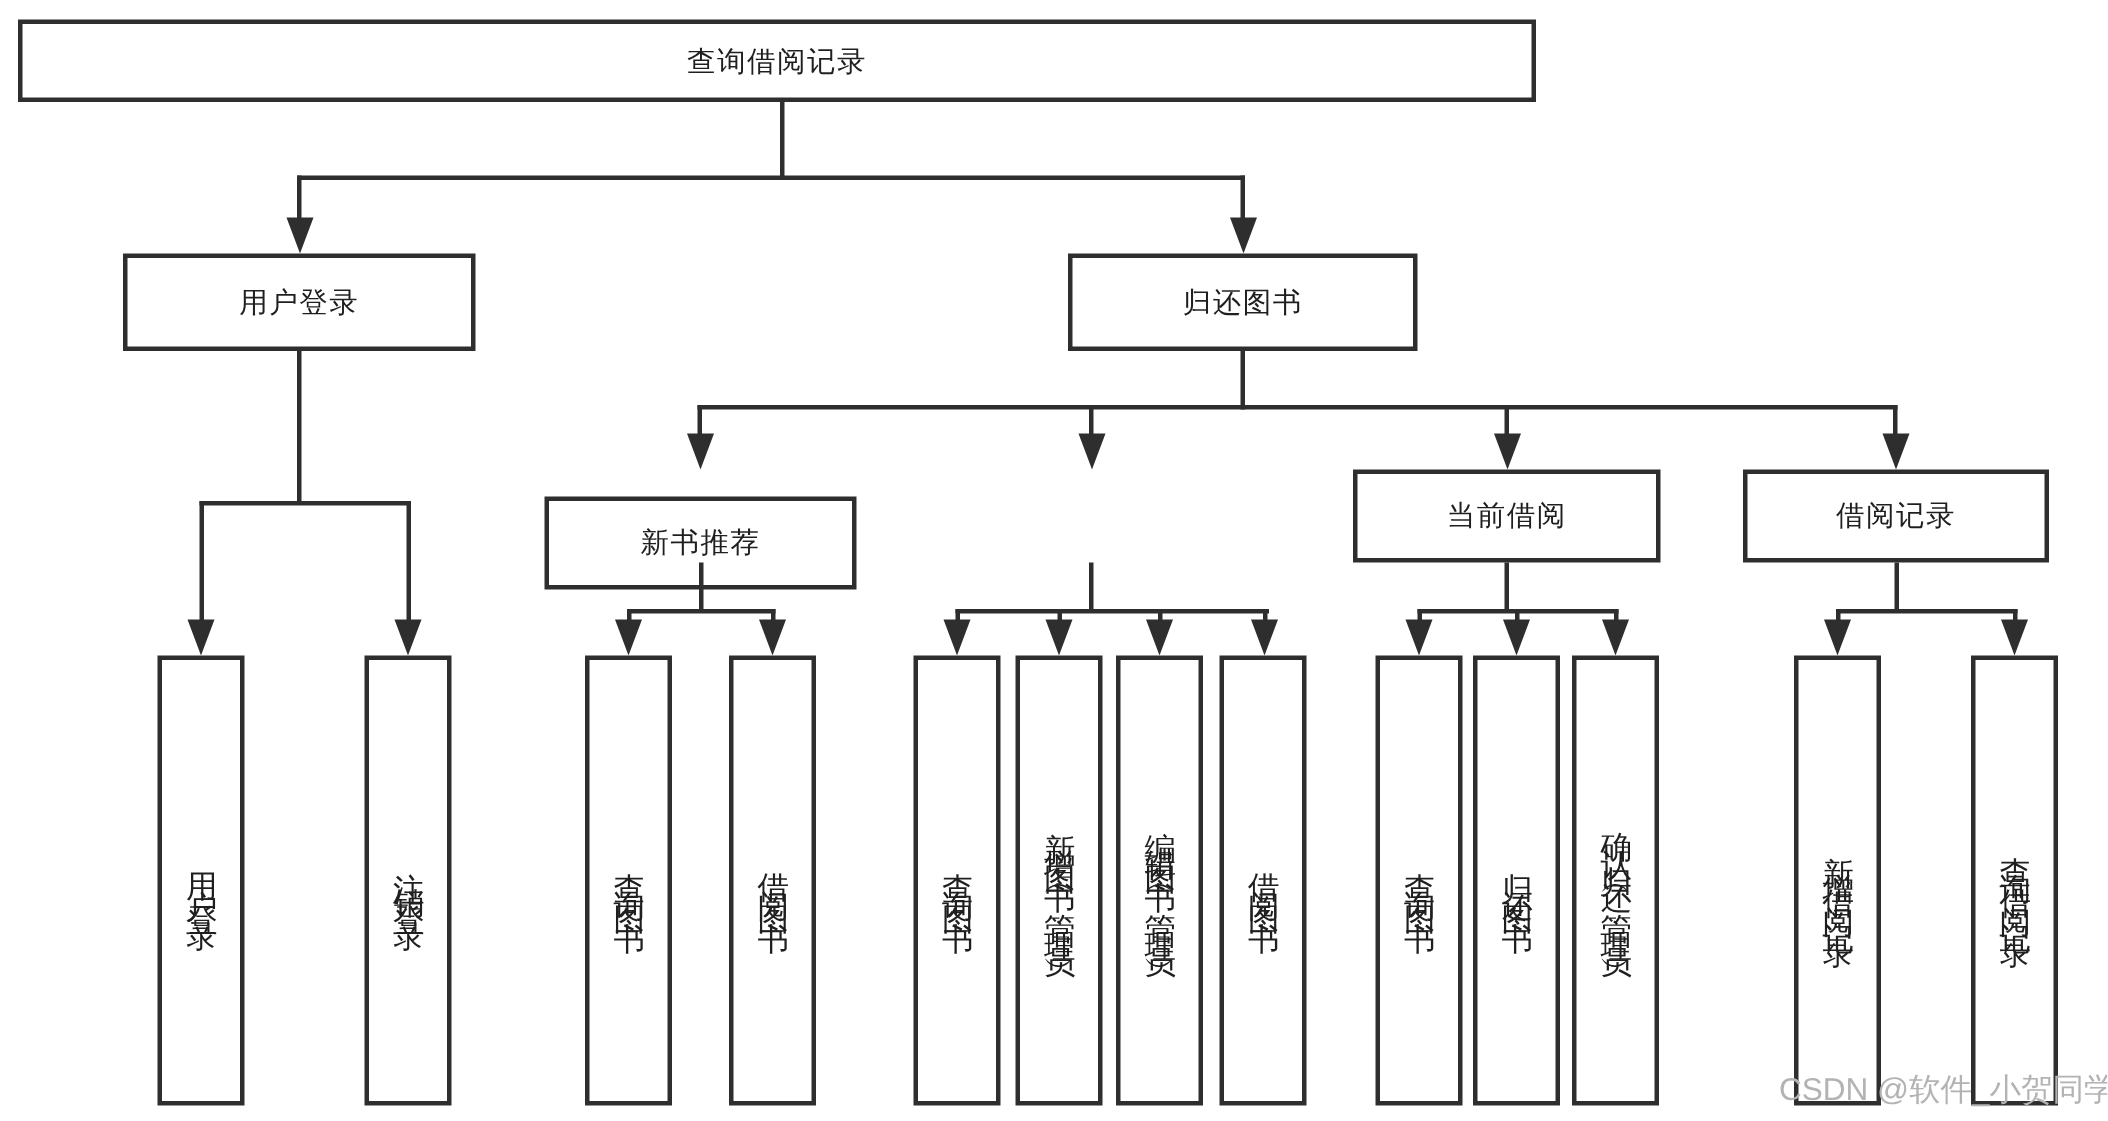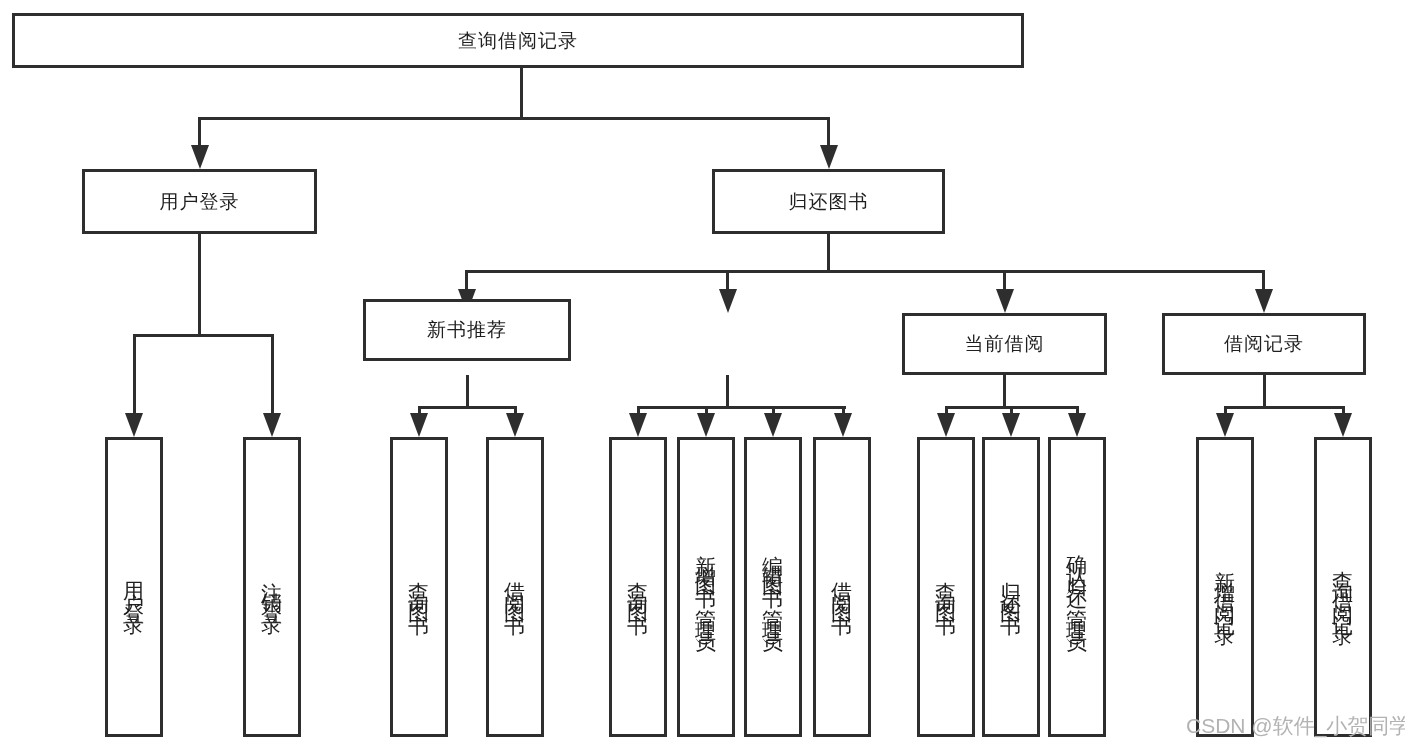--- a/index.html
+++ b/index.html
@@ -83,21 +83,21 @@
   <div class="hl" style="left:465px;top:270px;width:800px"></div>
   <div class="vl" style="left:465px;top:270px;height:25px"></div>
   <div class="ar" style="left:458px;top:289px"></div>
   <div class="vl" style="left:726px;top:270px;height:25px"></div>
   <div class="ar" style="left:719px;top:289px"></div>
   <div class="vl" style="left:1003px;top:270px;height:25px"></div>
   <div class="ar" style="left:996px;top:289px"></div>
   <div class="vl" style="left:1262px;top:270px;height:25px"></div>
   <div class="ar" style="left:1255px;top:289px"></div>
 
-  <div class="box h" style="left:363px;top:299px;width:208px;height:62px">新书推荐</div>
+  <div class="box h" style="left:363px;top:331px;width:208px;height:62px">新书推荐</div>
   <div class="box h" style="left:1162px;top:313px;width:204px;height:62px">借阅记录</div>
   <div class="box h" style="left:902px;top:313px;width:205px;height:62px">当前借阅</div>
 
   <div class="vl" style="left:466px;top:375px;height:33px"></div>
   <div class="hl" style="left:418px;top:406px;width:99px"></div>
   <div class="vl" style="left:418px;top:406px;height:12px"></div>
   <div class="ar" style="left:410px;top:413px"></div>
   <div class="vl" style="left:514px;top:406px;height:12px"></div>
   <div class="ar" style="left:506px;top:413px"></div>
 

